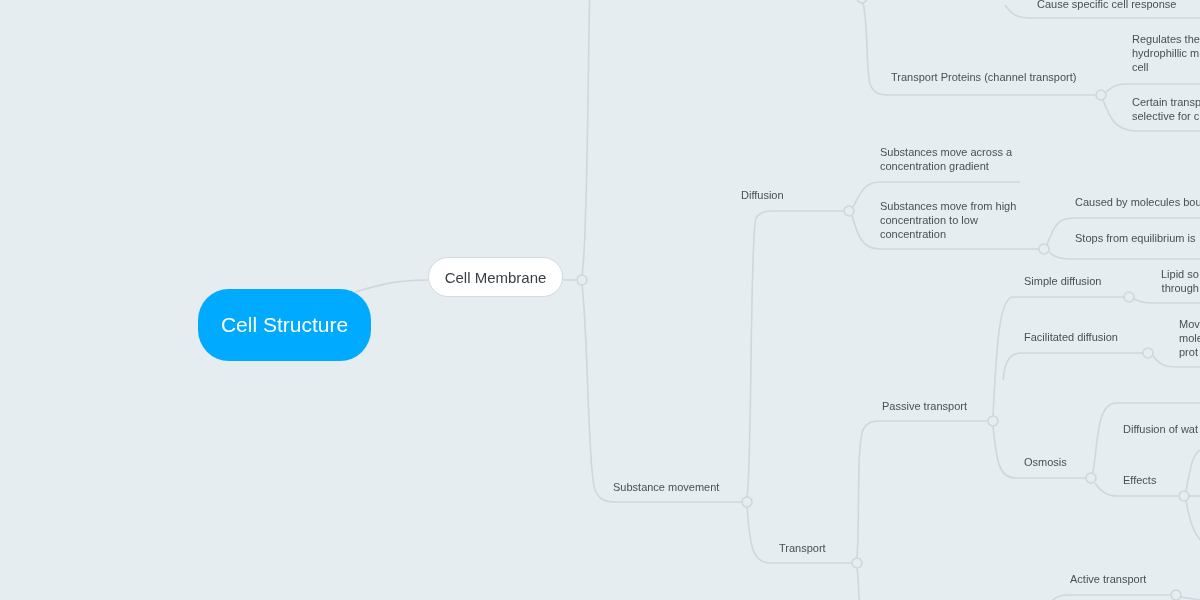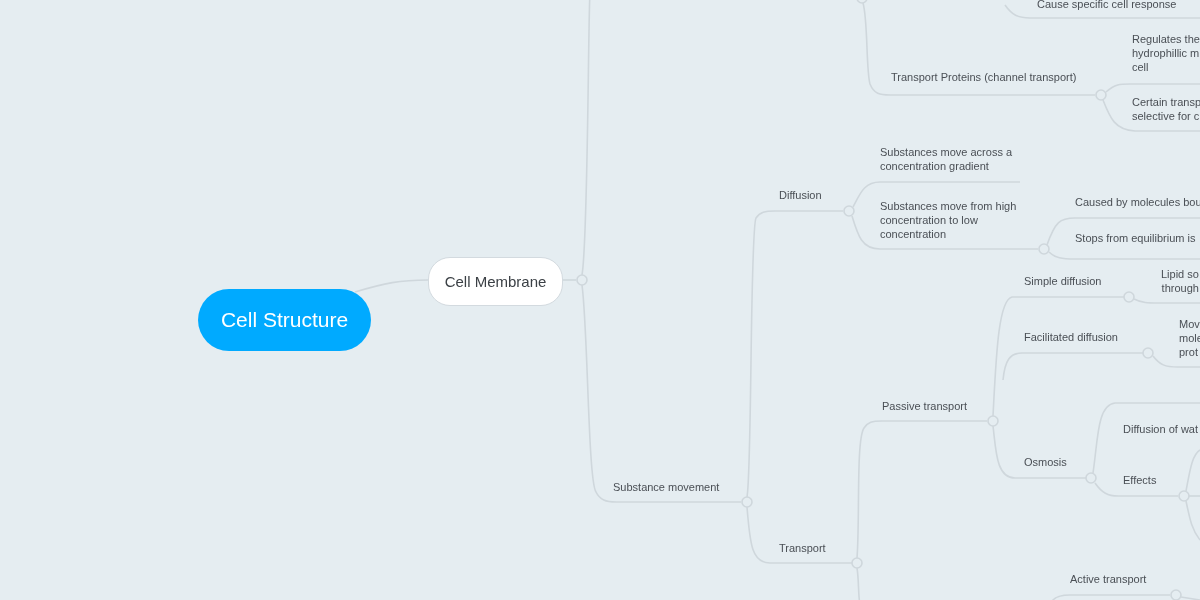--- a/index.html
+++ b/index.html
@@ -13,30 +13,30 @@
   svg.lines { position: absolute; left: 0; top: 0; }
   .node-label {
     position: absolute;
     font-size: 11px;
     line-height: 14px;
     color: #4a4f55;
     white-space: nowrap;
   }
   .root {
     position: absolute;
-    left: 198px; top: 289px; width: 173px; height: 62px;
+    left: 198px; top: 289px; width: 173px; height: 72px;
     border-radius: 31px;
     background: #00aaff;
     color: #ffffff;
     font-size: 21px;
     display: flex; align-items: center; justify-content: center;
   }
   .main-topic {
     position: absolute;
-    left: 428px; top: 257px; width: 135px; height: 49px;
+    left: 428px; top: 257px; width: 135px; height: 40px;
     border-radius: 22px;
     background: #ffffff;
     border: 1.5px solid #d3dadf;
     box-sizing: border-box;
     color: #3b4045;
     font-size: 15px;
     display: flex; align-items: center; justify-content: center;
   }
 </style>
 </head>
@@ -113,21 +113,21 @@
   <div class="node-label" style="left:1132px; top:32px;">
     <div>Regulates the</div>
     <div>hydrophillic m</div>
     <div>cell</div>
   </div>
   <div class="node-label" style="left:1132px; top:95px;">
     <div>Certain transp</div>
     <div>selective for c</div>
   </div>
 
-  <div class="node-label" style="left:779px; top:188px;">Diffusion</div>
+  <div class="node-label" style="left:741px; top:188px;">Diffusion</div>
   <div class="node-label" style="left:880px; top:145px;">
     <div>Substances move across a</div>
     <div>concentration gradient</div>
   </div>
   <div class="node-label" style="left:880px; top:199px;">
     <div>Substances move from high</div>
     <div>concentration to low</div>
     <div>concentration</div>
   </div>
   <div class="node-label" style="left:1075px; top:195px;">Caused by molecules bou</div>

